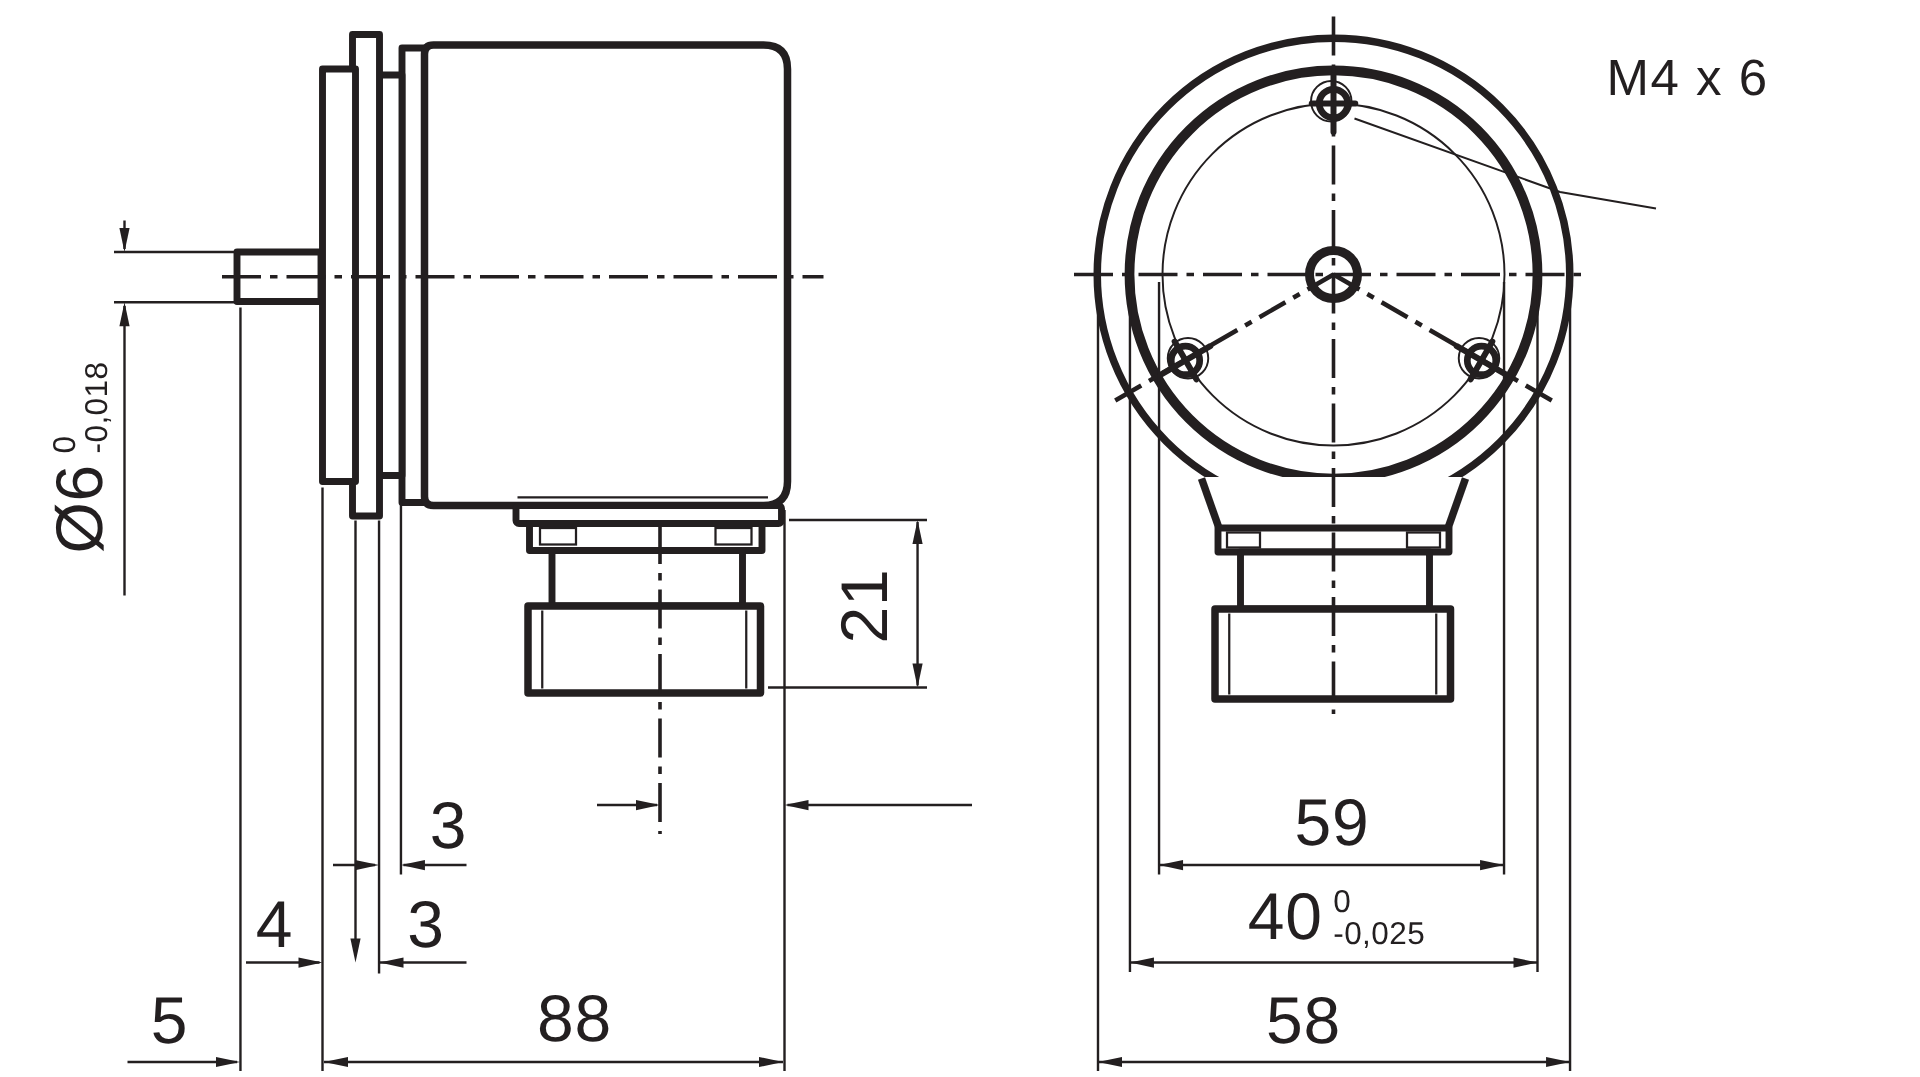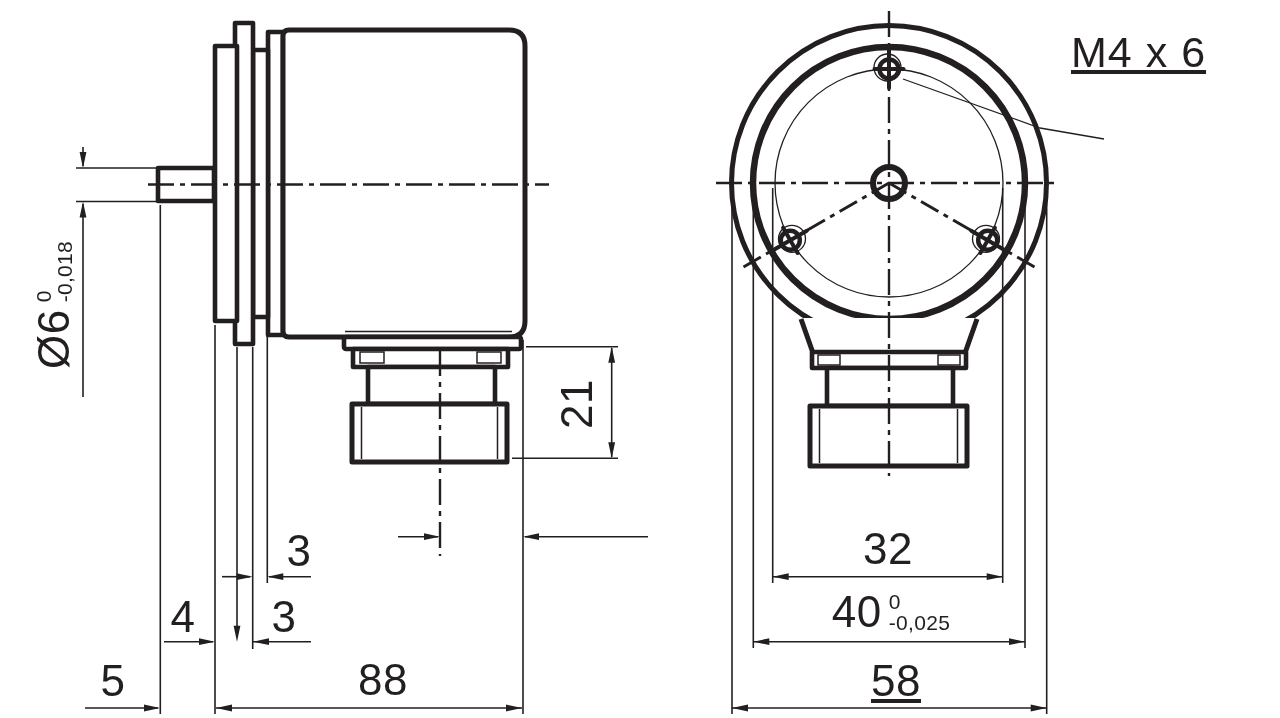--- a/index.html
+++ b/index.html
@@ -24,21 +24,21 @@
   
   .lbl {
     position:absolute; transform:translate(-50%,-50%);
     font-size:44px; letter-spacing:.5px; white-space:nowrap; line-height:1;
     color:var(--ink);
   }
   .lbl.rot { transform:translate(-50%,-50%) rotate(-90deg); }
   .comp { display:inline-flex; align-items:flex-end; gap:7px; }
   .tolstack { display:inline-flex; flex-direction:column; align-items:flex-start;
     font-size:21px; line-height:21px; letter-spacing:.3px; padding-bottom:1px; }
-  .note { position:absolute; font-size:43px; letter-spacing:1px; line-height:48px; white-space:nowrap;text-decoration:underline; }
+  .note { position:absolute; font-size:34px; letter-spacing:1px; line-height:48px; white-space:nowrap; }
 </style>
 </head>
 <body>
 
 <div id="canvas">
 
 <svg width="1280" height="718" viewBox="0 0 1280 718">
 
   <g>
 
@@ -219,31 +219,31 @@
 
   <div class="lbl" style="left:183px; top:617px;">4</div>
 
   <div class="lbl" style="left:284px; top:617px;">3</div>
 
   <div class="lbl" style="left:299px; top:551px;">3</div>
 
 
   <div class="lbl rot" style="left:577px; top:404px;">21</div>
 
-  <div class="lbl" style="left:888px; top:549px;">32</div>
+  <div class="lbl" style="left:888px; top:549px;">59</div>
 
   <div class="lbl" style="left:891px; top:612px;">
     <span class="comp">
       <span>40</span>
       <span class="tolstack">
         <span>0</span>
         <span>-0,025</span>
       </span>
     </span>
   </div>
 
-  <div class="lbl" style="left:896px; top:681px;text-decoration:underline;">58</div>
+  <div class="lbl" style="left:869px; top:681px;">58</div>
 
   <div class="note" style="left:1071px; top:28px;">
     <div>M4 x 6</div>
   </div>
 
 </div>
 
 </body></html>

